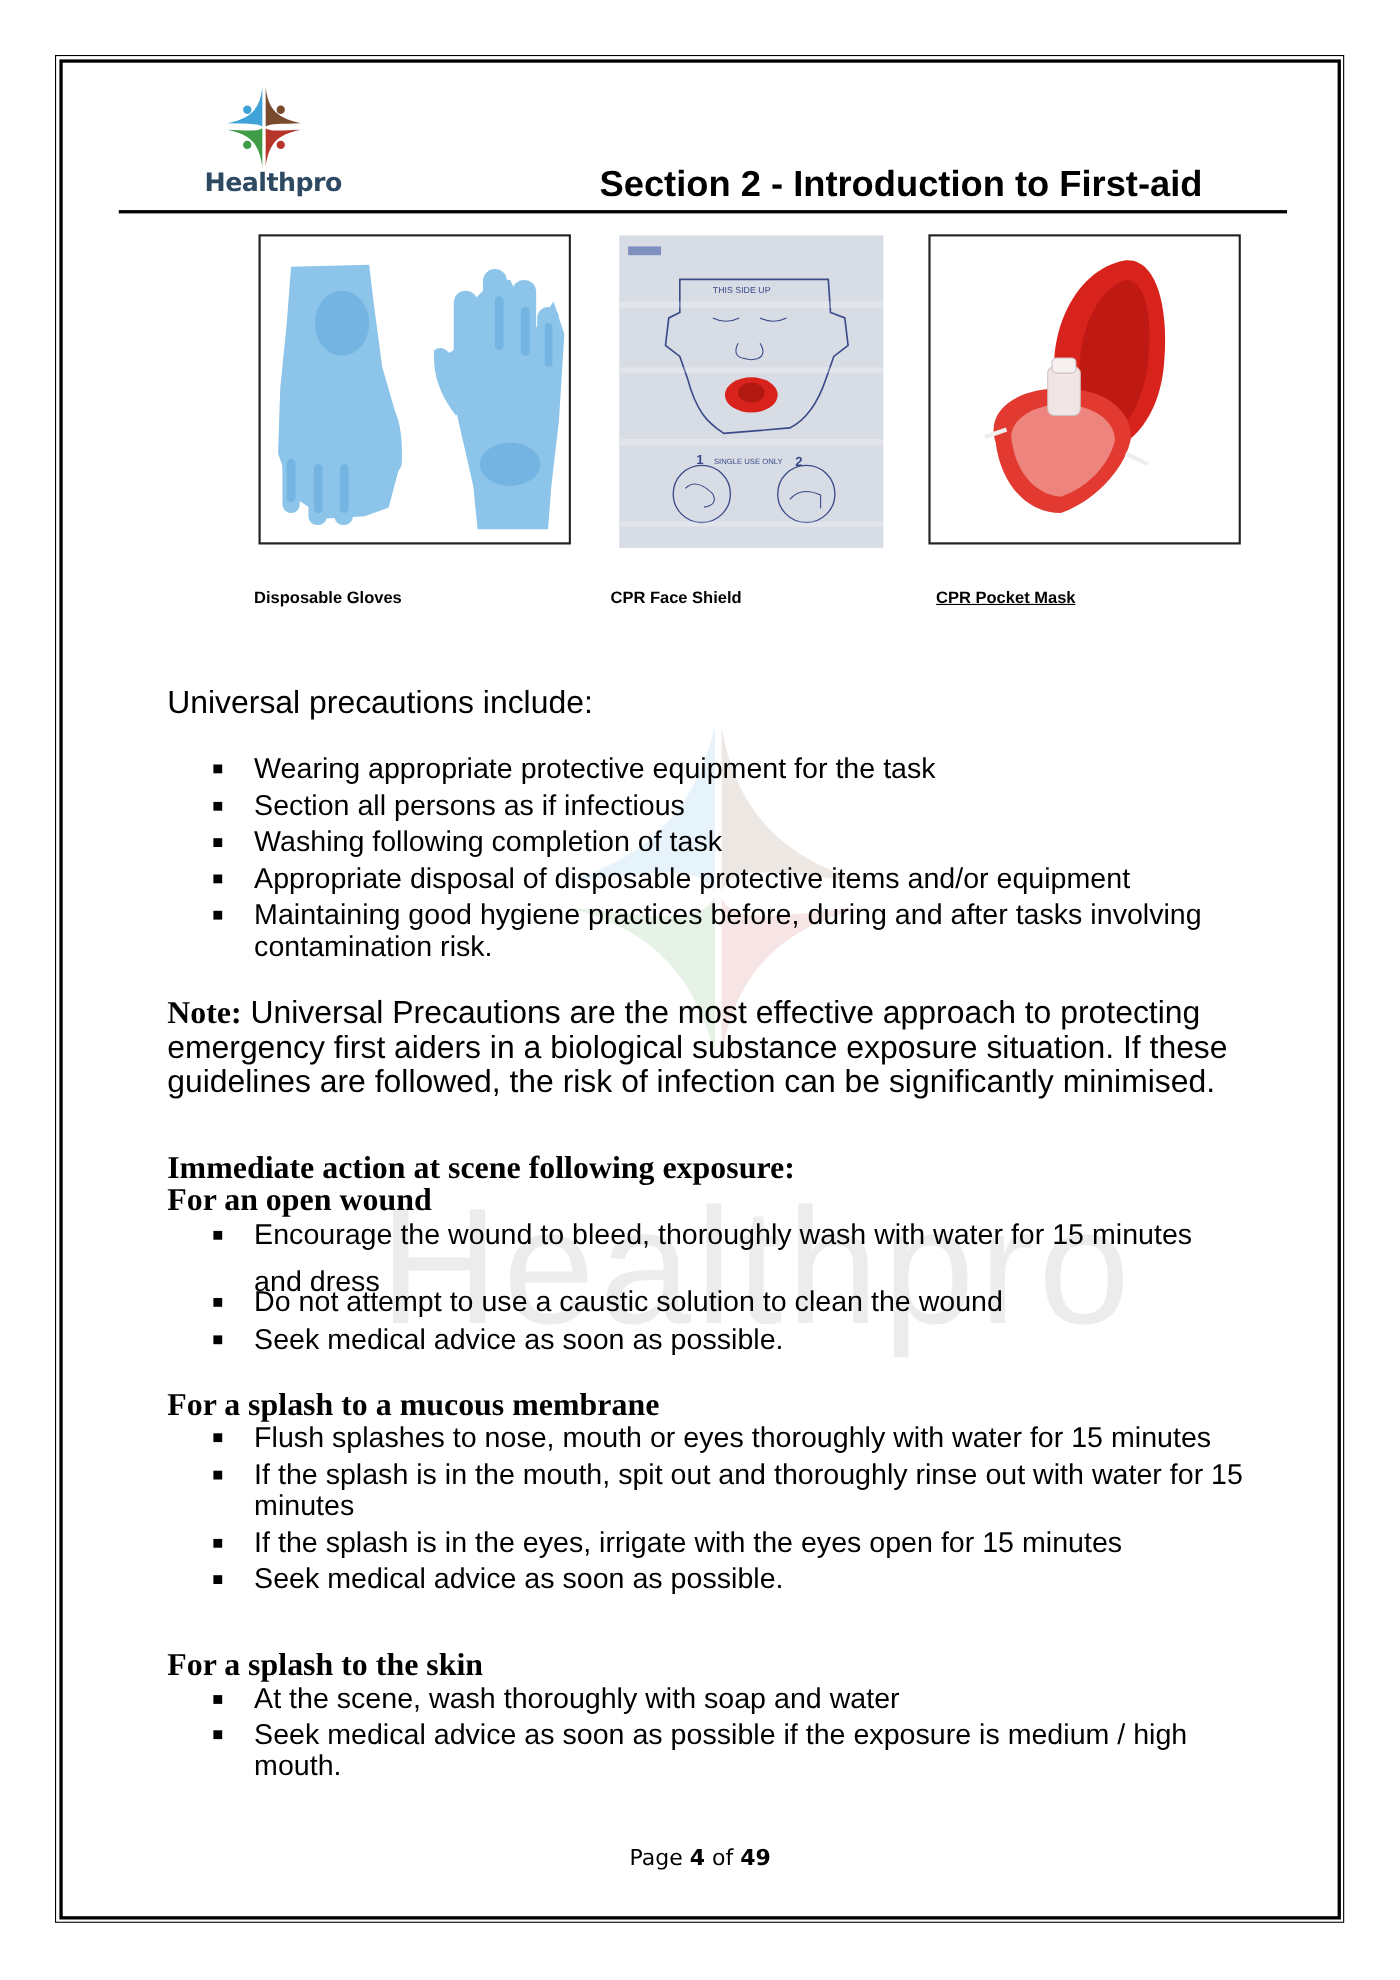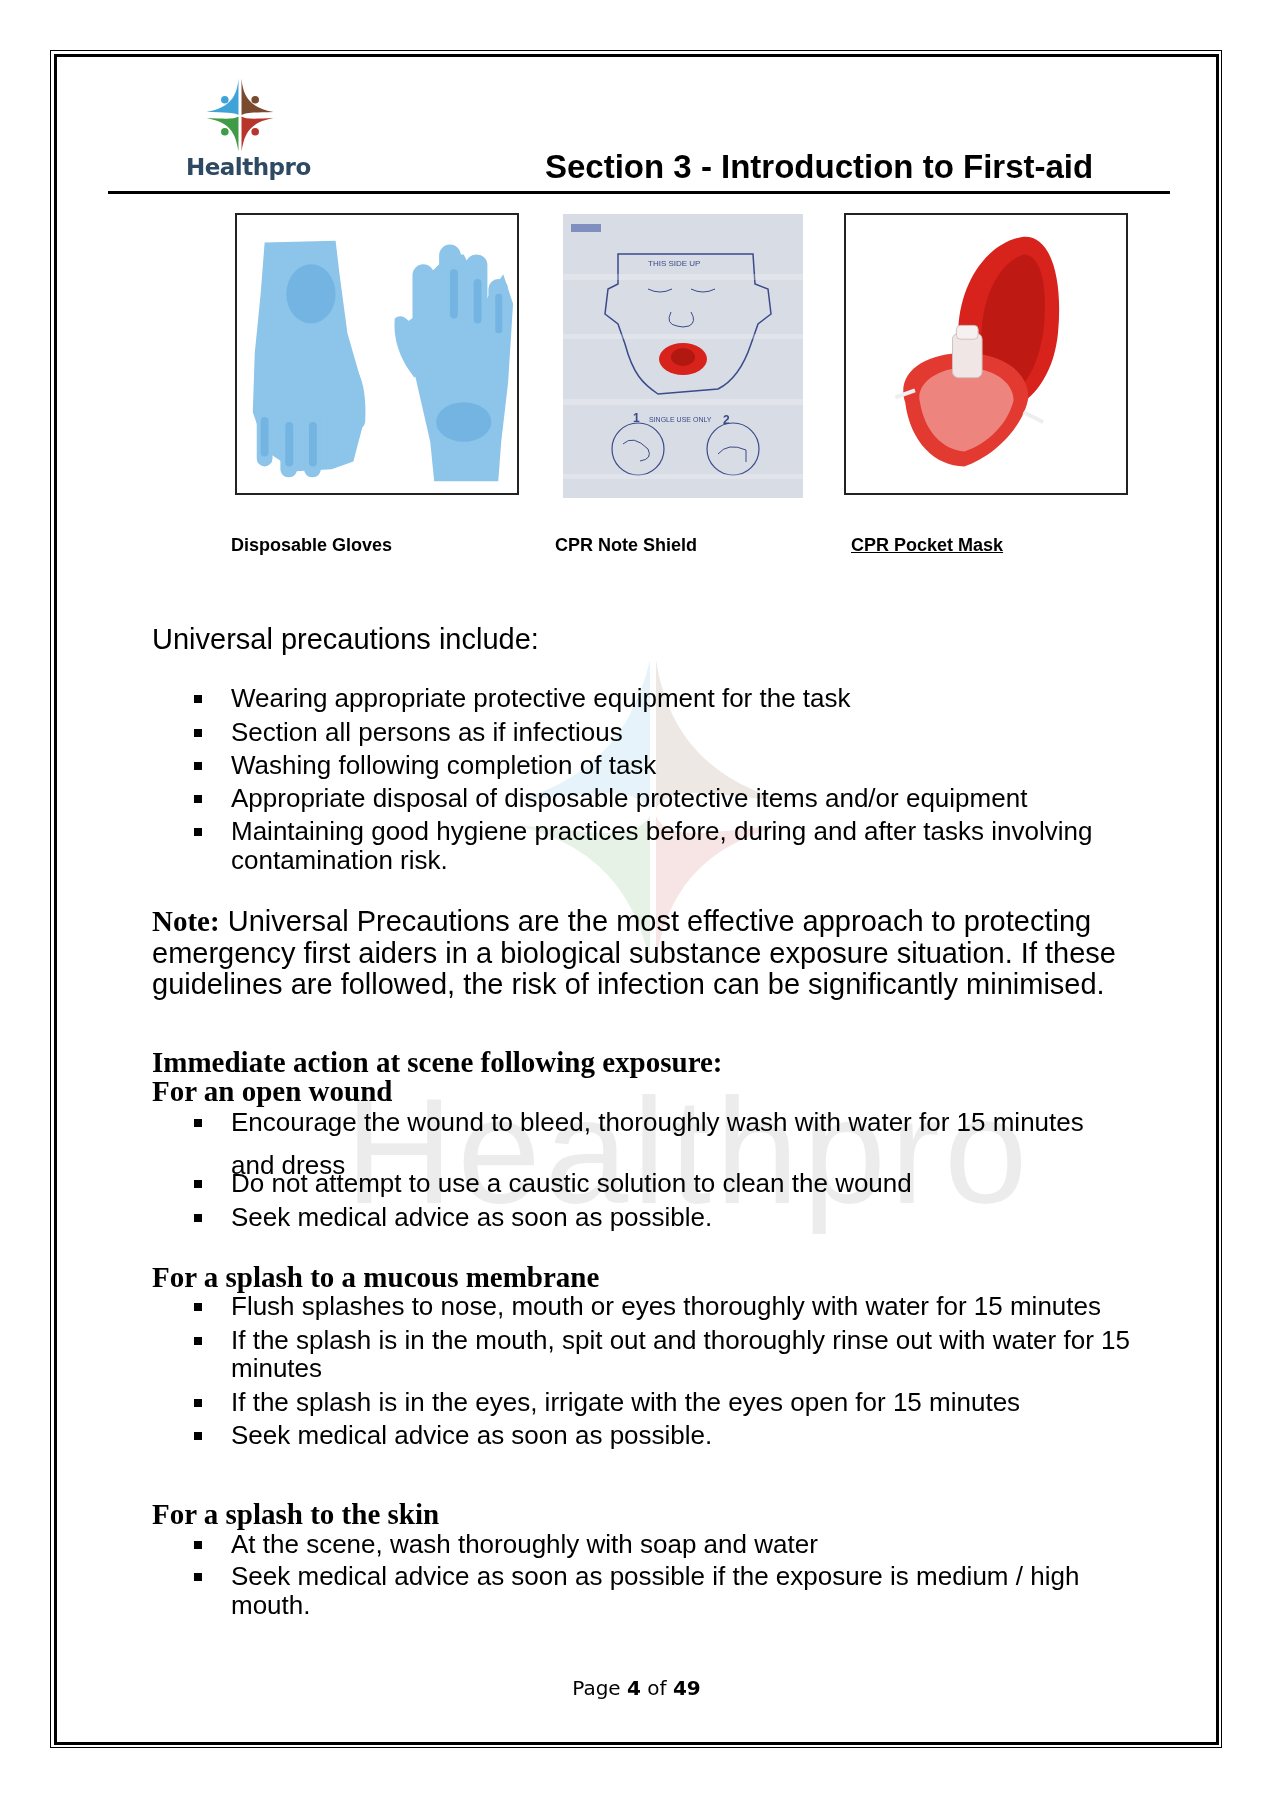--- a/index.html
+++ b/index.html
@@ -22,21 +22,21 @@
   .section-title { position: absolute; left: 545px; top: 148px; font-size: 33px; font-weight: bold; white-space: nowrap; }
   .header-rule { position: absolute; left: 108px; top: 191px; width: 1062px; height: 3px; background: #000; }
 
   .figure-box { position: absolute; top: 213px; width: 284px; height: 282px; box-sizing: border-box; background: #fff; overflow: hidden; margin-left: 37px; }
   .figure-box.bordered { border: 2px solid #222; }
   .fig-gloves { left: 198px; }
   .fig-shield { left: 526px; width: 240px; height: 284px; top: 214px; background: #d9dde4; }
   .fig-mask { left: 807px; }
   .figure-box svg { width: 100%; height: 100%; display: block; }
 
-  .caption { position: absolute; top: 535px; font-size: 18px; font-weight: bold; white-space: nowrap; }
+  .caption { position: absolute; top: 535px; font-size: 15px; font-weight: bold; white-space: nowrap; }
   .cap-1 { left: 231px; }
   .cap-2 { left: 555px; }
   .cap-3 { left: 851px; text-decoration: underline; }
 
   .text { position: absolute; left: 152px; font-size: 29px; white-space: nowrap; line-height: 29px; }
   .bold { font-weight: bold; font-family: Liberation Serif, serif; }
   .bullet-row { position: absolute; left: 0; width: 1273px; }
   .bullet-mark { position: absolute; left: 194px; width: 8px; height: 8px; background: #000; }
   .bullet-text { position: absolute; left: 231px; font-size: 26px; line-height: 29px; white-space: nowrap; }
 
@@ -73,21 +73,21 @@
       <path d="M48 52 C 42 56, 30 55, 6 54 C 36 60, 44 72, 48 98 Z" fill="#3f9b46"></path>
       <circle cx="30" cy="72" r="5" fill="#3f9b46"></circle>
 
       <path d="M52 52 C 58 56, 70 55, 94 54 C 64 60, 56 72, 52 98 Z" fill="#b8352c"></path>
       <circle cx="70" cy="72" r="5" fill="#b8352c"></circle>
     </svg>
   </div>
   <div class="logo-word">Healthpro</div>
 </div>
 
-<div class="section-title">Section 3 - Introduction to First-aid</div>
+<div class="section-title">Section 2 - Introduction to First-aid</div>
 <div class="header-rule"></div>
 
 <div class="figure-box bordered fig-gloves">
   <svg viewBox="0 0 284 282">
     <rect width="284" height="282" fill="#fff"></rect>
 
     <g fill="#8cc4ea">
       <path d="M28 28 L100 26 L104 60 L112 120 L125 165 L128 212 L118 250 L96 258 L60 260 L30 240 L16 200 L18 140 L24 80 Z"></path>
       <path d="M112 155 C 122 150, 132 170, 130 210 C 128 220, 118 218, 116 205 Z"></path>
       <rect x="20" y="195" width="16" height="60" rx="8"></rect>
@@ -156,21 +156,21 @@
     <path d="M60 190 C 50 160, 80 140, 120 140 C 160 140, 185 160, 185 185 C 180 215, 150 245, 120 255 C 90 255, 65 230, 60 190 Z" fill="#e23a30"></path>
     <path d="M75 190 C 70 170, 95 155, 120 155 C 150 155, 170 170, 170 188 C 165 210, 145 232, 120 240 C 98 238, 80 220, 75 190 Z" fill="#f5b5b0" opacity="0.6"></path>
 
     <rect x="108" y="120" width="30" height="45" rx="6" fill="#f0e6e6" stroke="#d0c0c0"></rect>
     <rect x="112" y="112" width="22" height="14" rx="4" fill="#f7f0f0" stroke="#d0c0c0"></rect>
     <path d="M50 185 L 70 178 M 180 200 L 200 210" stroke="#eee" stroke-width="4"></path>
   </svg>
 </div>
 
 <div class="caption cap-1">Disposable Gloves</div>
-<div class="caption cap-2">CPR Note Shield</div>
+<div class="caption cap-2">CPR Face Shield</div>
 <div class="caption cap-3">CPR Pocket Mask</div>
 
 <div class="text" style="top:625px">Universal precautions include:</div>
 
 <div>
   <div class="bullet-row" style="top:684px">
     <span class="bullet-mark" style="top:11px"></span>
     <span class="bullet-text">Wearing appropriate protective equipment for the task</span>
   </div>
   <div class="bullet-row" style="top:718px">

